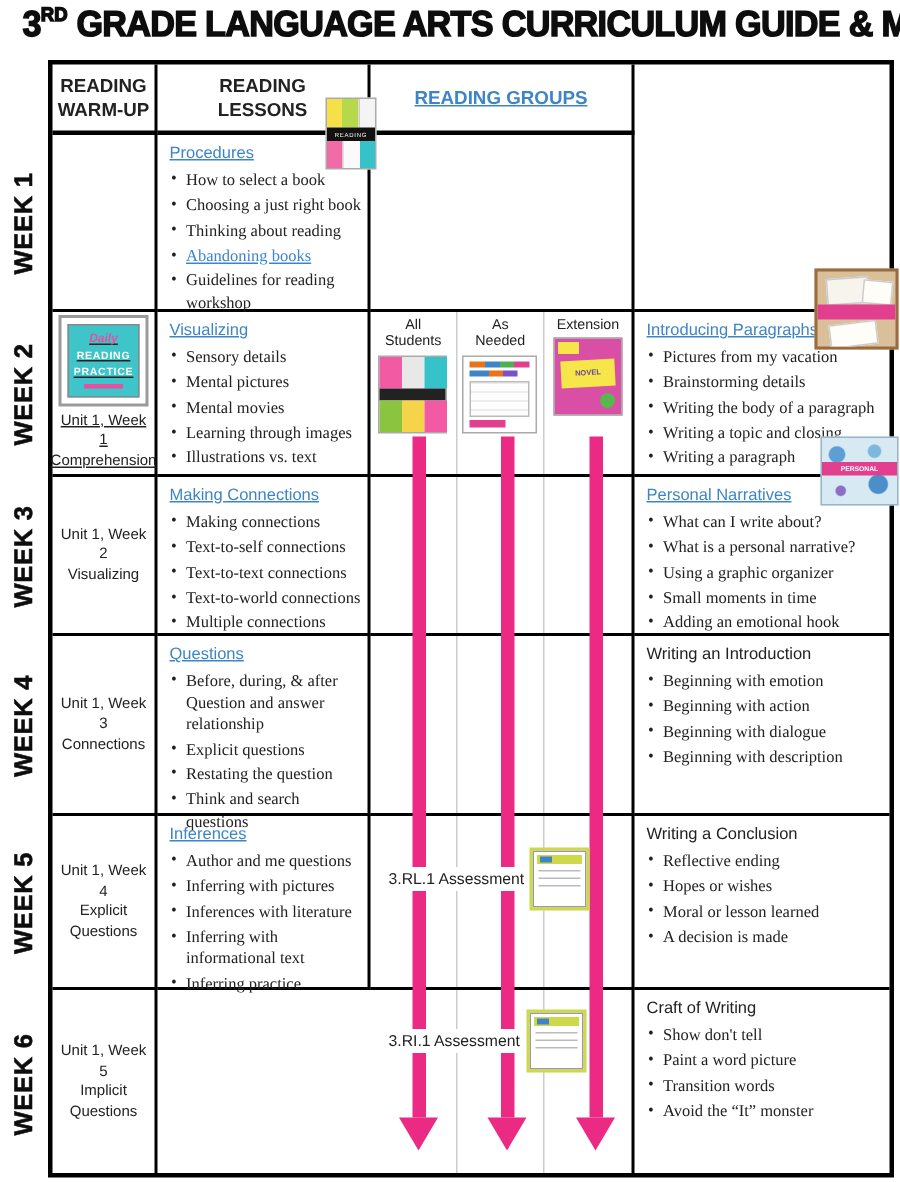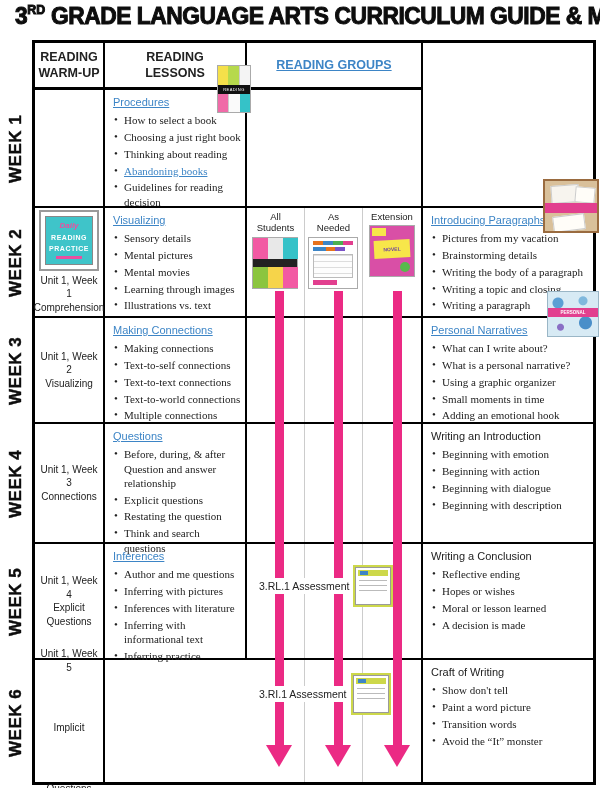--- a/index.html
+++ b/index.html
@@ -185,25 +185,25 @@
         <div class="arrow-head" style="left: 290px; top: 702px; border-top-color: rgb(235, 42, 132);"></div>
         <div class="arrow-shaft" style="left: 357.5px; top: 248px; height: 454px; background: rgb(235, 42, 132);"></div>
         <div class="arrow-head" style="left: 349px; top: 702px; border-top-color: rgb(235, 42, 132);"></div>
       </div>
   <div class="cell warmup" style="grid-area: 2 / 1;"></div>
       <div class="cell lesson-cell" style="grid-area: 2 / 2;"><a class="cell-title link" href="#">Procedures</a><ul class="items">
           <li>How to select a book</li>
           <li>Choosing a just right book</li>
           <li>Thinking about reading</li>
           <li><a class="link" href="#">Abandoning books</a></li>
-          <li>Guidelines for reading decision</li>
+          <li>Guidelines for reading workshop</li>
         </ul></div>
       <div class="cell" style="grid-area: 2 / 3;"></div>
       <div class="cell lesson-cell lastcol" style="grid-area: 2 / 4;"></div>
-      <div class="cell warmup" style="grid-area: 3 / 1;">
+      <div class="cell warmup" style="grid-area: 3 / 1; text-decoration: underline;">
         <div class="img-daily">
       <div class="dp-inner">
         <div class="dp-script">Daily</div>
         <div class="dp-line">READING</div>
         <div class="dp-line">PRACTICE</div>
         <div class="dp-sub"></div>
       </div>
     </div>
         <div class="wu-line">Unit 1, Week 1</div>
         <div class="wu-line">Comprehension</div>
@@ -327,21 +327,21 @@
           <div class="gcol"></div>
           <div class="gcol"></div>
         </div>
       </div>
       <div class="cell lesson-cell lastcol" style="grid-area: 6 / 4;"><span class="cell-title plain">Writing a Conclusion</span><ul class="items">
           <li>Reflective ending</li>
           <li>Hopes or wishes</li>
           <li>Moral or lesson learned</li>
           <li>A decision is made</li>
         </ul></div>
-      <div class="cell warmup lastrow" style="grid-area: 7 / 1; gap: 47px;">
+      <div class="cell warmup lastrow" style="grid-area: 7 / 1;">
         <div class="wu-line">Unit 1, Week 5</div>
         <div class="wu-line">Implicit</div>
         <div class="wu-line">Questions</div>
       </div>
       <div class="cell lastrow" style="grid-area: 7 / 3;">
         <div class="gwrap">
           <div class="gcol"></div>
           <div class="gcol"></div>
           <div class="gcol"></div>
         </div>

